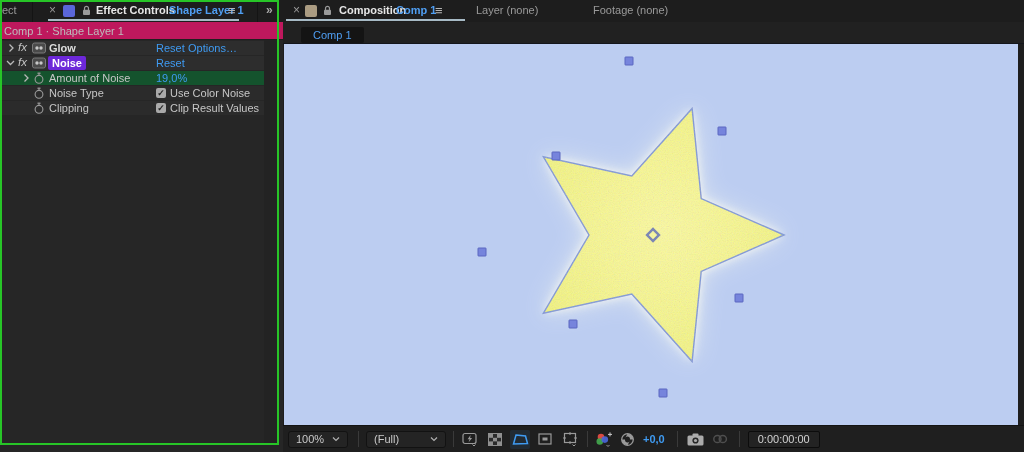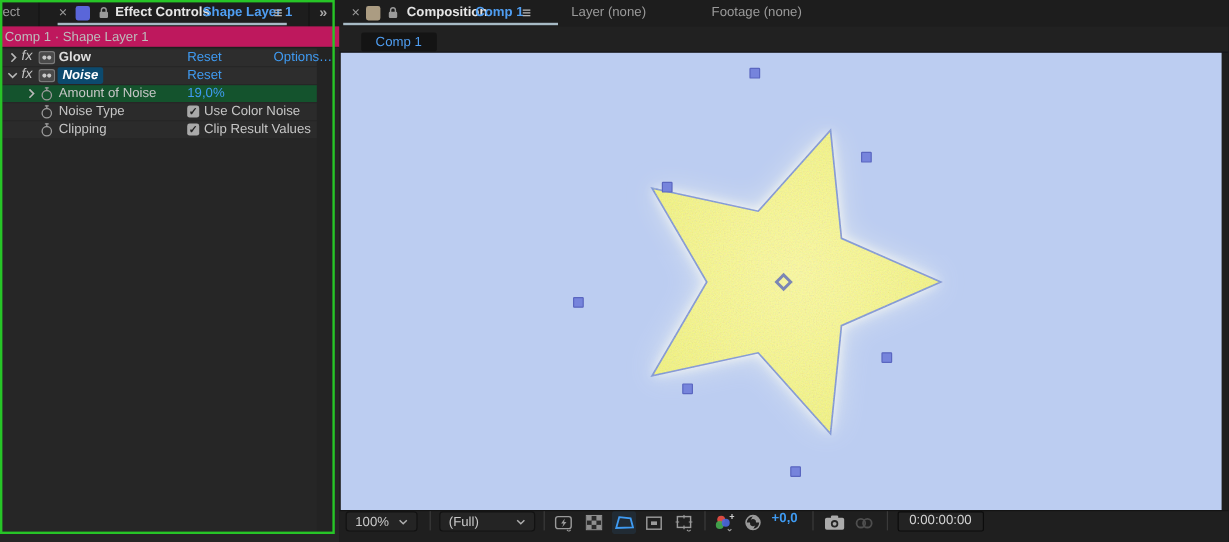--- a/index.html
+++ b/index.html
@@ -30,39 +30,39 @@
     color:#bdbdbd;line-height:18px;padding-left:4px;border-bottom:1px solid #1f1f1f;}
   .rows{position:absolute;left:2px;top:41px;width:262px;}
   .row{position:relative;height:14px;margin-bottom:1px;background:#2d2d2d;}
   .row>*{position:absolute;top:1px;white-space:nowrap;}
   .row .chev{top:3px;}
   .fx{left:16px;top:0;font-style:italic;color:#c4c4c4;font-size:11.5px;}
   .fxicon{left:30px;top:1px;}
   .ename{left:47px;color:#dedede;font-weight:700;}
   .pname{left:47px;color:#c6c6c6;}
   .val{left:154px;color:#3f9bf2;}
-  .opt{left:186px;color:#3f9bf2;margin-left:40px;}
-  .sel-box{left:46px;top:0;background:#0c4a6e;color:#ffffff;font-weight:700;
-    padding:0 4px;border-radius:2px;line-height:14px;height:14px;font-style:italic;}
+  .opt{left:186px;color:#3f9bf2;}
+  .sel-box{left:46px;top:0;background:#6d28d9;color:#ffffff;font-weight:700;
+    padding:0 4px;border-radius:2px;line-height:14px;height:14px;}
   .cb{left:154px;top:2px;width:10px;height:10px;background:#a9a9a9;border-radius:2px;
       display:flex;align-items:center;justify-content:center;}
   .cb span{color:#242424;font-size:9px;font-weight:700;line-height:1;}
   .cblabel{left:168px;color:#c6c6c6;}
   .gutter{position:absolute;left:264px;top:40px;width:15px;height:405px;background:#232323;}
   
   .viewer{position:absolute;left:283px;top:0;width:741px;height:452px;background:#1e1e1e;}
   .v-tabbar{position:absolute;left:0;top:0;right:0;height:22px;background:#1d1d1d;}
   .v-tabbar span{position:absolute;top:4px;white-space:nowrap;}
   .subtab-row{position:absolute;left:0;top:22px;right:0;height:22px;background:#212121;border-bottom:1px solid #14161c;}
   .subtab{position:absolute;left:18px;top:5px;height:16px;line-height:16px;background:#141414;
     color:#4f9ef2;padding:0 12px;border-radius:2px;}
   .comp-area{position:absolute;left:1px;top:44px;width:734px;height:381px;background:#bccdf1;overflow:hidden;}
   
   .toolbar{position:absolute;left:0;right:0;top:425px;height:27px;background:#1f1f1f;
-    border-top:1px solid #141414;display:flex;align-items:flex-start;}
+    border-top:1px solid #141414;display:flex;align-items:center;}
   .vsep{width:1px;height:16px;background:#3a3a3a;flex:0 0 auto;}
   .dd{display:inline-flex;align-items:center;justify-content:space-between;height:17px;
       padding:0 7px;background:#242424;border:1px solid #121212;border-radius:3px;color:#c9c9c9;flex:0 0 auto;}
   .icobtn{display:inline-flex;align-items:center;justify-content:center;width:20px;height:19px;
       border-radius:2px;flex:0 0 auto;}
   .icobtn.active{background:rgba(63,155,242,0.10);}
   .expo{color:#3f9bf2;flex:0 0 auto;font-weight:bold;}
   .timebox{height:17px;line-height:15px;padding:0 9px;background:#232323;border:1px solid #0c0c0c;
       border-radius:2px;color:#d2d2d2;flex:0 0 auto;}
 </style>

